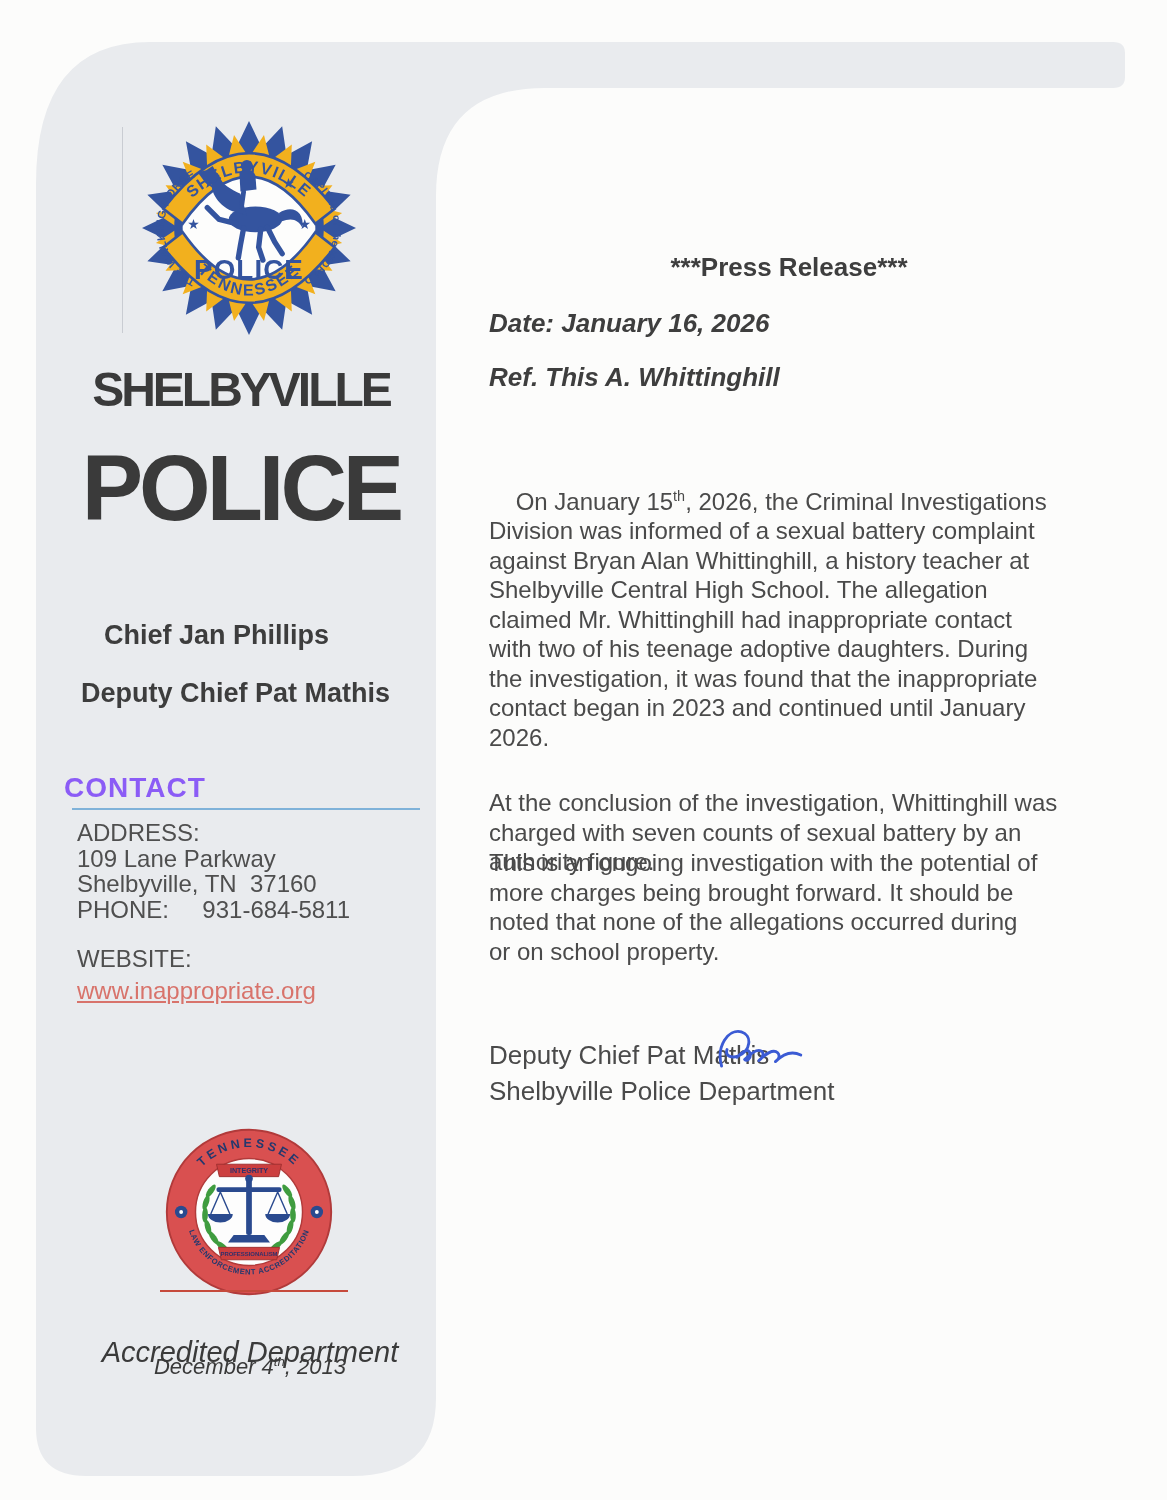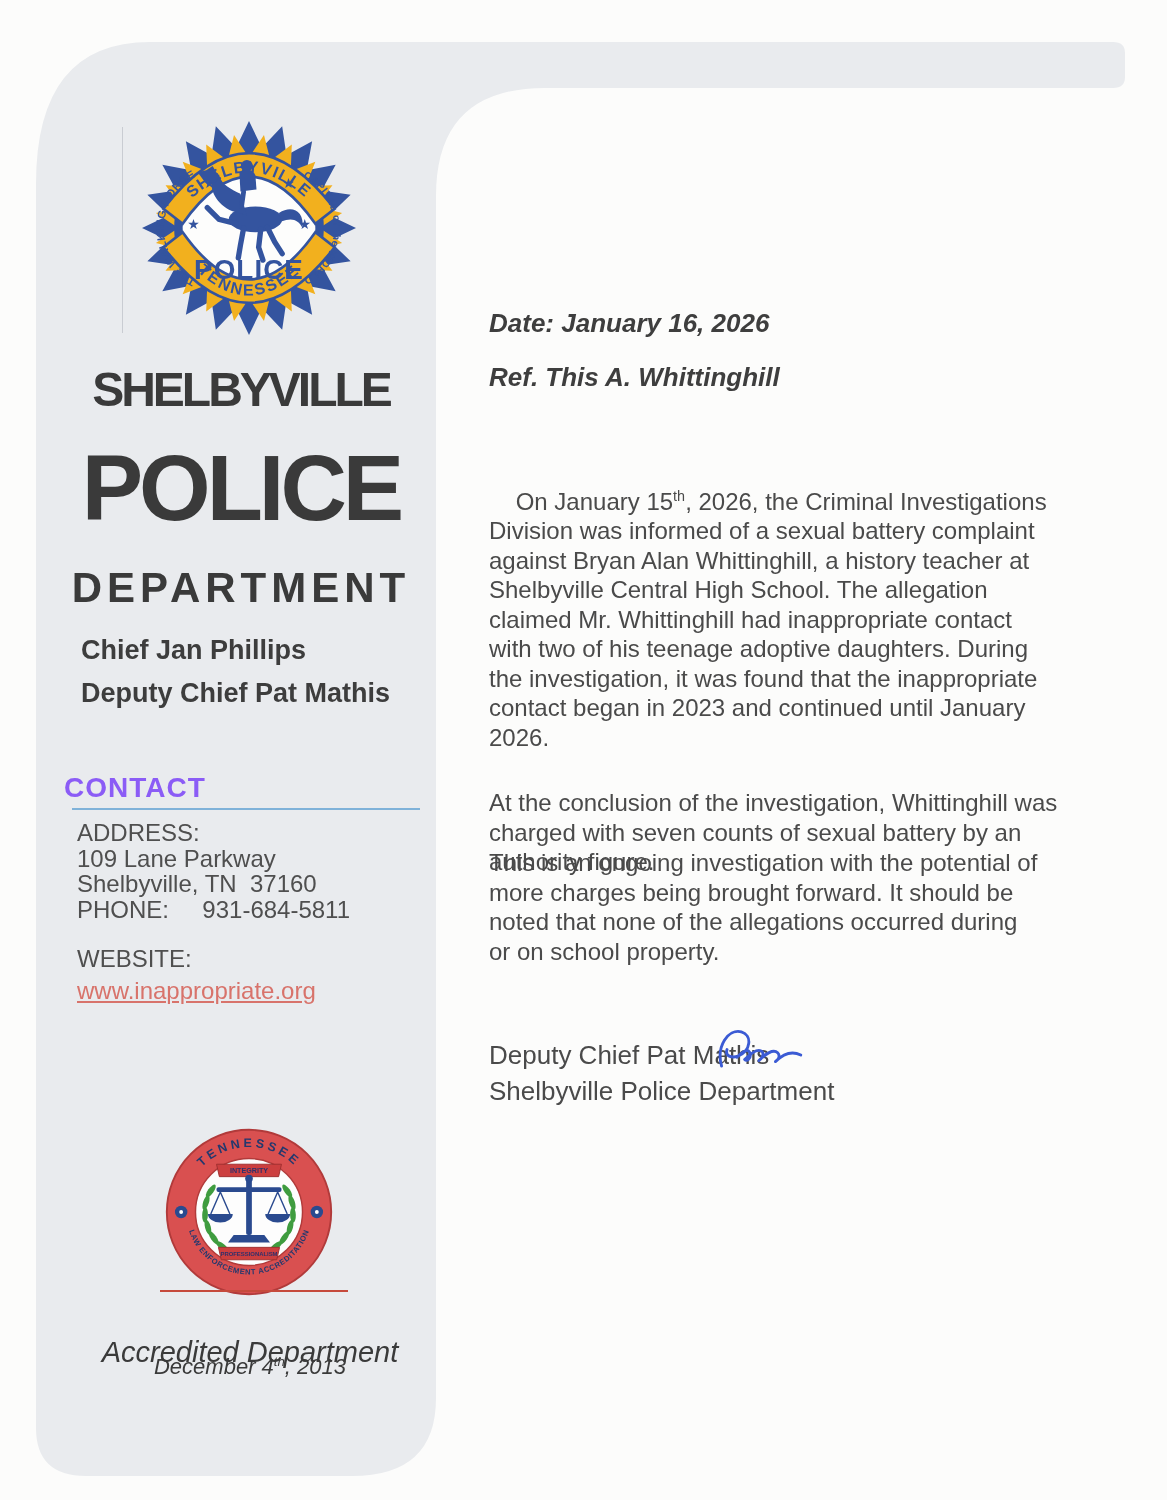--- a/index.html
+++ b/index.html
@@ -11,21 +11,21 @@
   
   #panel-svg{left:0;top:0;z-index:0;}
   .content{z-index:2;}
 
   
   .org-title{left:40px;width:402px;text-align:center;color:#3a3a3a;font-weight:bold;}
   #org-line1{top:362px;font-size:48px;letter-spacing:-3px;}
   #org-line2{top:436px;font-size:92px;letter-spacing:-4px;}
   #org-line3{top:564px;font-size:42px;letter-spacing:5px;}
   .staff-line{left:81px;color:#3d3d3d;font-weight:bold;font-size:27px;}
-  #chief-line{top:635px;}
+  #chief-line{top:620px;margin-left:23px;}
   #deputy-line{top:678px;}
 
   #contact-heading{left:64px;top:772px;font-size:28px;font-weight:bold;color:#8b5cf6;letter-spacing:1px;}
   #contact-rule{left:72px;top:808px;width:348px;height:2px;background:#7fb2d9;}
   .contact-text{left:77px;color:#4f4f4f;font-size:24px;line-height:25.5px;white-space:pre;}
   #address-block{top:820px;}
   #website-label{top:946px;}
   #website-link{left:77px;top:977px;font-size:24px;color:#d8736b;text-decoration:underline;
                 text-decoration-color:#d8736b;cursor:pointer;}
 
@@ -111,21 +111,20 @@
       </g>
       <circle cx="98" cy="42" r="5.5" stroke="none"></circle>
       <path d="M91,48 C97,44 104,45 106,51 L107,64 L92,66 Z" stroke="none"></path>
       <path d="M95,66 L93,80" fill="none" stroke-width="4.5" stroke-linecap="round"></path>
     </g>
     <text x="100" y="148" text-anchor="middle" font-size="26" font-weight="bold" fill="#34549f" letter-spacing="1">POLICE</text>
   </svg>
 
   <div id="org-line1" class="abs content org-title">SHELBYVILLE</div>
   <div id="org-line2" class="abs content org-title">POLICE</div>
-  <div id="org-line3" class="abs content org-title">DEPARTMENT</div>
 
   <div id="chief-line" class="abs content staff-line">Chief Jan Phillips</div>
   <div id="deputy-line" class="abs content staff-line">Deputy Chief Pat Mathis</div>
 
   <div id="contact-heading" class="abs content">CONTACT</div>
   <div id="contact-rule" class="abs content"></div>
   <div id="address-block" class="abs content contact-text">ADDRESS:
 109 Lane Parkway
 Shelbyville, TN  37160
 PHONE:     931-684-5811</div>
@@ -187,20 +186,21 @@
       <path d="M74,114 L106,114 L112,122 L68,122 Z" stroke="none"></path>
     </g>
   </svg>
 
   <div id="seal-rule" class="abs content"></div>
   <div id="accred-line1" class="abs content accred-caption">Accredited Department</div>
   <div id="accred-line2" class="abs content accred-caption">
     <span>December 4</span><sup>th</sup><span>, 2013</span>
   </div>
 
+  <div id="press-header" class="abs content">***Press Release***</div>
   <div id="date-line" class="abs content meta-line">Date: January 16, 2026</div>
   <div id="ref-line" class="abs content meta-line">Ref. This A. Whittinghill</div>
 
   <div id="para1" class="abs content para">
     <span>On January 15</span><sup>th</sup><span>, 2026, the Criminal Investigations
 Division was informed of a sexual battery complaint
 against Bryan Alan Whittinghill, a history teacher at
 Shelbyville Central High School. The allegation
 claimed Mr. Whittinghill had inappropriate contact
 with two of his teenage adoptive daughters. During

